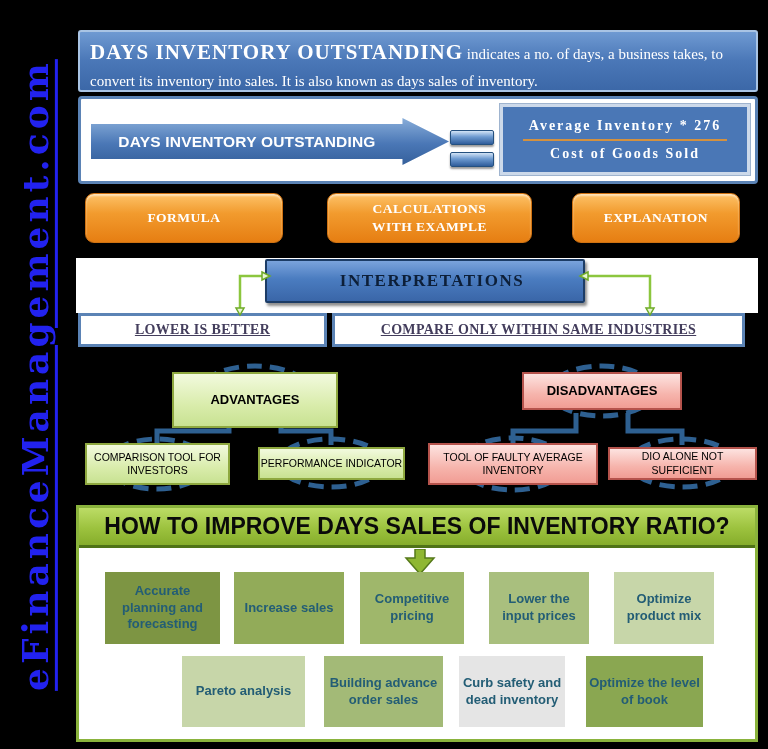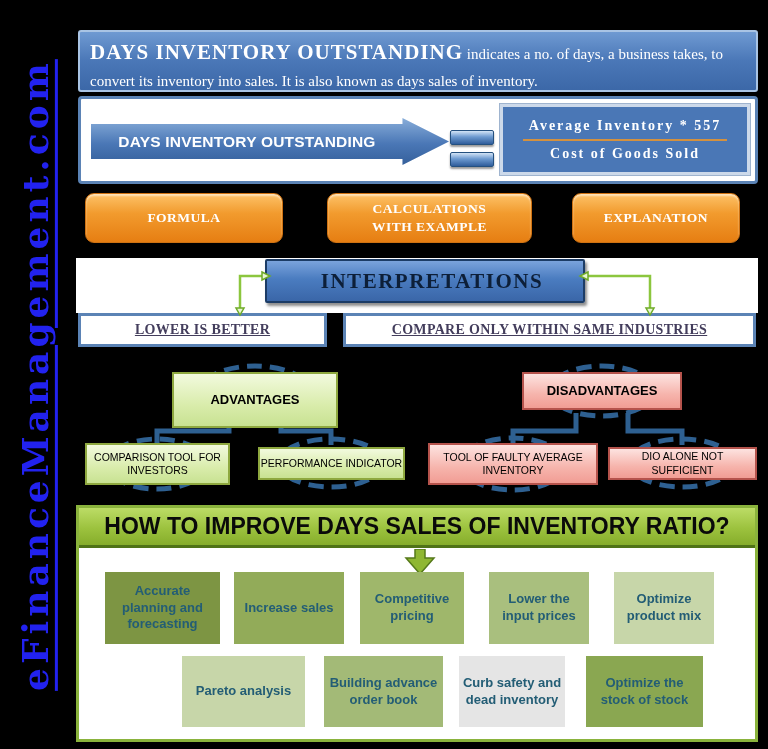--- a/index.html
+++ b/index.html
@@ -52,28 +52,28 @@
   .btn-2{left:327px;top:193px;width:205px;height:50px;padding:0 40px;}
   .btn-3{left:572px;top:193px;width:168px;height:50px;}
 
   
   .interp{position:absolute;left:76px;top:256px;width:682px;height:94px;}
   .interp-strip{position:absolute;left:0;top:2px;width:682px;height:55px;background:#fff;}
   .interp-title{position:absolute;left:189px;top:3px;width:320px;height:44px;box-sizing:border-box;
                 background:linear-gradient(180deg,#7aa3dc 0%,#4a7cc0 45%,#3a66a8 100%);
                 border:2px solid #1c3c66;border-radius:2px;box-shadow:2px 3px 3px rgba(0,0,0,.45);
                 display:flex;align-items:center;justify-content:center;
-                font-family:"Liberation Serif",serif;font-weight:bold;font-size:21px;
+                font-family:"Liberation Serif",serif;font-weight:bold;font-size:17px;
                 letter-spacing:1.5px;color:#0d1f38;padding-left:14px;}
   .interp-box{position:absolute;top:57px;height:34px;box-sizing:border-box;background:#fff;
               border:3px solid #5b83b5;display:flex;align-items:center;justify-content:center;
               font-family:"Liberation Serif",serif;font-weight:bold;font-size:14px;
               letter-spacing:.3px;color:#433d5c;text-decoration:underline;cursor:pointer;}
   .interp-left{left:2px;width:249px;}
-  .interp-right{left:267px;width:413px;}
+  .interp-right{left:256px;width:413px;}
   .interp svg{position:absolute;left:0;top:0;}
 
   
   .advsec{position:absolute;left:76px;top:355px;width:682px;height:150px;}
   .advsec svg{position:absolute;left:0;top:0;}
   .node{position:absolute;box-sizing:border-box;display:flex;align-items:center;justify-content:center;
         text-align:center;color:#000;line-height:1.25;}
   .node-green{background:linear-gradient(180deg,#f2fade 0%,#d9ecab 60%,#c8e292 100%);
               border:2px solid #8ea83f;}
   .node-pink{background:linear-gradient(180deg,#fde3e0 0%,#f6b4ac 60%,#f19d94 100%);
@@ -122,21 +122,21 @@
 
   <div class="formula-panel">
     <div class="ribbon">
       <span>DAYS INVENTORY OUTSTANDING</span>
     </div>
     <div class="equals">
       <div class="bar"></div>
       <div class="bar"></div>
     </div>
     <div class="fraction">
-      <div>Average Inventory * 557</div>
+      <div>Average Inventory * 276</div>
       <div class="frac-line"></div>
       <div>Cost of Goods Sold</div>
     </div>
   </div>
 
   <div class="btn btn-1">FORMULA</div>
   <div class="btn btn-2">CALCULATIONS WITH EXAMPLE</div>
   <div class="btn btn-3">EXPLANATION</div>
 
   <div class="interp">
@@ -185,18 +185,18 @@
     <div class="improve-header">HOW TO IMPROVE DAYS SALES OF INVENTORY RATIO?</div>
     <svg class="imp-arrow" width="32" height="26">
       <polygon points="11,0 21,0 21,9 30,9 16,25 2,9 11,9" fill="#8fb732" stroke="#55791a" stroke-width="1.5"></polygon>
     </svg>
     <div class="imp r1-1" style="background: rgb(125, 149, 67);">Accurate planning and forecasting</div>
     <div class="imp r1-2" style="background: rgb(146, 171, 89);">Increase sales</div>
     <div class="imp r1-3" style="background: rgb(159, 183, 107);">Competitive pricing</div>
     <div class="imp r1-5" style="background: rgb(199, 214, 169);">Optimize product mix</div>
     <div class="imp r1-4" style="background: rgb(169, 191, 126);">Lower the input prices</div>
     <div class="imp r2-1" style="background: rgb(199, 214, 169);">Pareto analysis</div>
-    <div class="imp r2-2" style="background: rgb(163, 186, 119);">Building advance order book</div>
+    <div class="imp r2-2" style="background: rgb(163, 186, 119);">Building advance order sales</div>
     <div class="imp r2-3" style="background: #e5e5e5;">Curb safety and dead inventory</div>
-    <div class="imp r2-4" style="background: rgb(138, 167, 81);">Optimize the stock of stock</div>
+    <div class="imp r2-4" style="background: rgb(138, 167, 81);">Optimize the level of book</div>
   </div>
 
 </div>
 
 </body></html>

